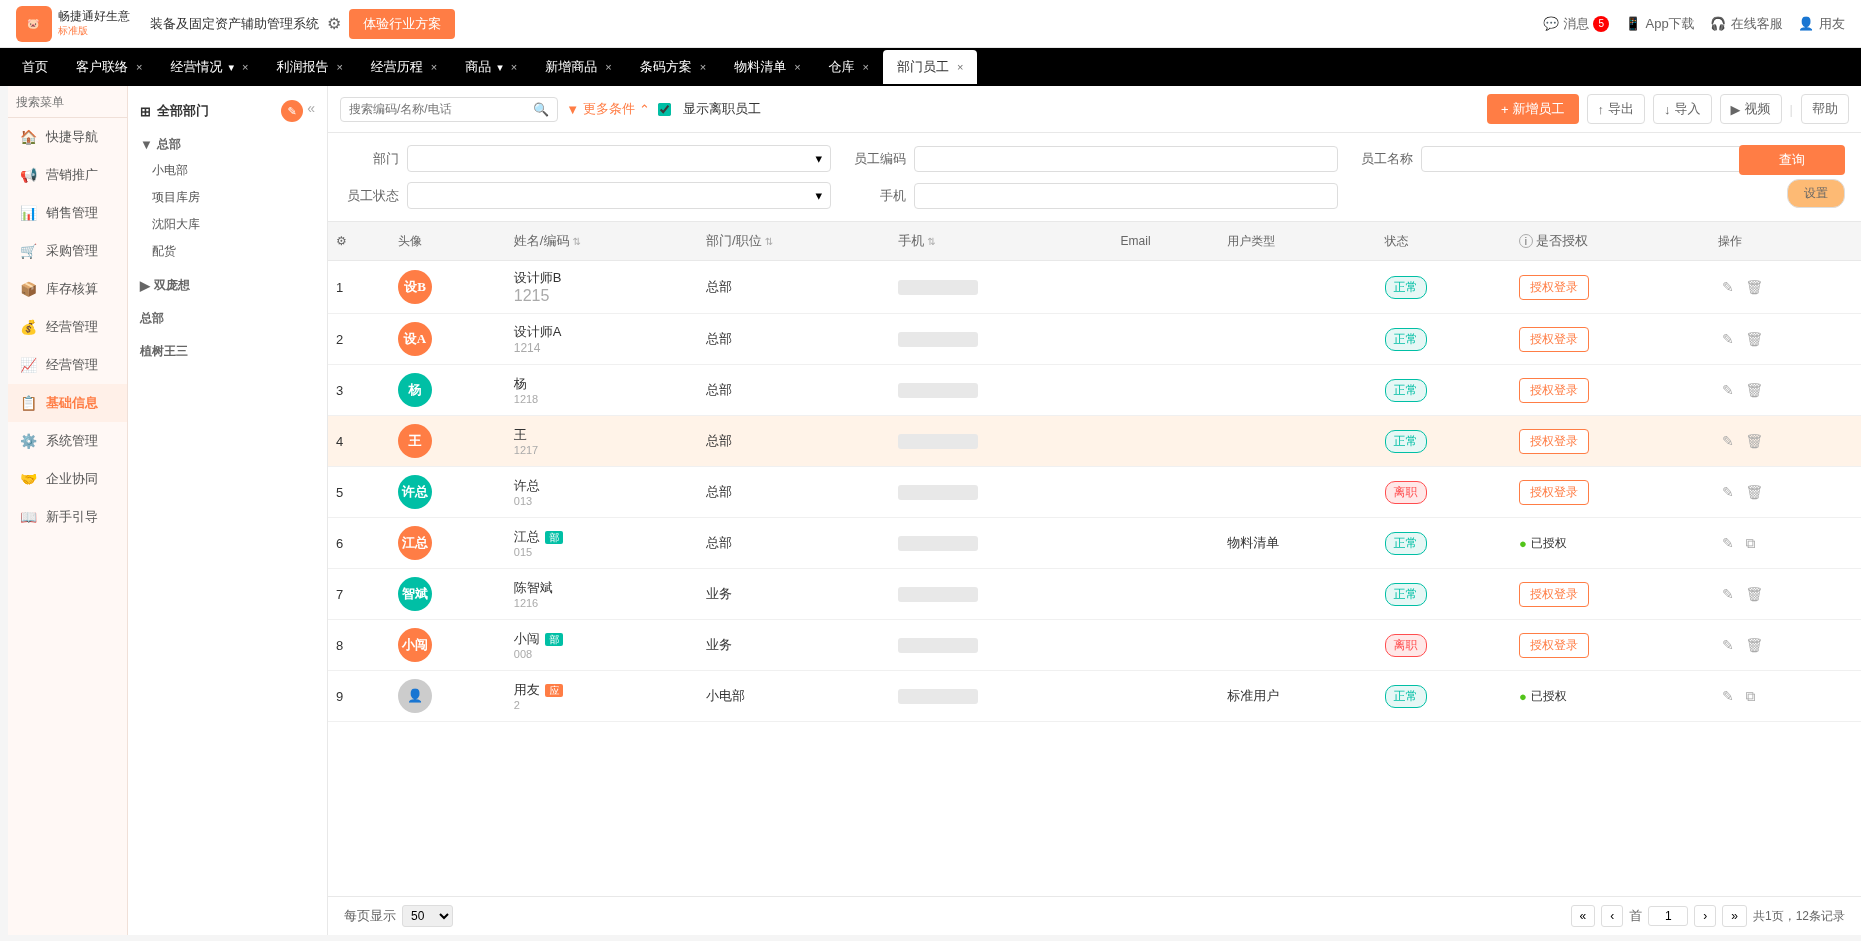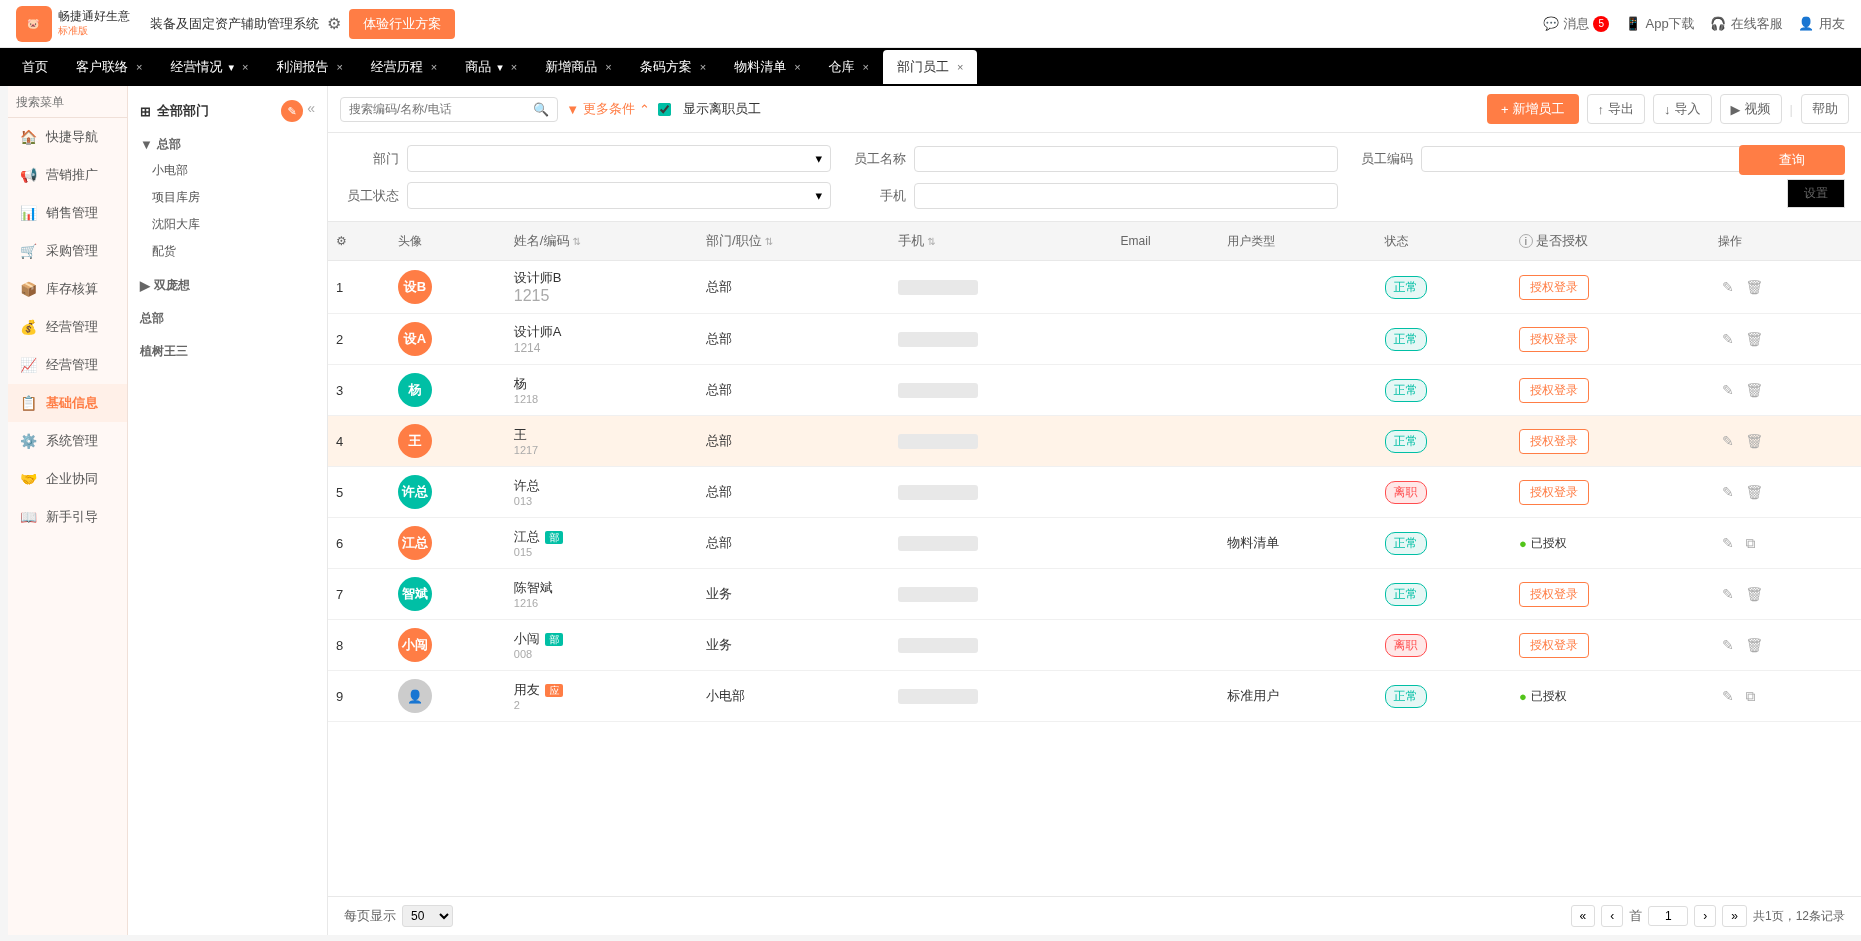--- a/index.html
+++ b/index.html
@@ -94,31 +94,31 @@
       background: white; padding: 12px 16px; border-bottom: 1px solid #e8e8e8;
       position: relative;
     }
     .search-form-grid { display: grid; grid-template-columns: 1fr 1fr 1fr; gap: 10px 20px; }
     .form-row { display: flex; align-items: center; gap: 8px; }
     .form-label { color: #666; white-space: nowrap; font-size: 13px; min-width: 55px; text-align: right; }
     .form-input { flex: 1; border: 1px solid #ddd; border-radius: 4px; padding: 5px 8px; font-size: 12px; outline: none; }
     .form-select { flex: 1; border: 1px solid #ddd; border-radius: 4px; padding: 5px 8px; font-size: 12px; outline: none; background: white; display: flex; align-items: center; justify-content: space-between; cursor: pointer; }
     .form-actions { position: absolute; right: 16px; top: 12px; display: flex; flex-direction: column; gap: 4px; }
     .btn-query { background: #ff7d45; color: white; border: none; padding: 6px 16px; border-radius: 4px; cursor: pointer; font-size: 13px; }
-    .btn-set { background: #000000; border: 1px solid #ddd; color: #666; padding: 5px 16px; border-radius: 0; cursor: pointer; font-size: 12px; margin-left: 48px; }
+    .btn-set { background: #fdba74; border: 1px solid #ddd; color: #666; padding: 5px 16px; border-radius: 12px; cursor: pointer; font-size: 12px; margin-left: 48px; }
     
     
     .table-container { flex: 1; overflow: auto; background: white; margin: 0; }
     table { width: 100%; border-collapse: collapse; }
     thead tr { background: #f5f5f5; }
     th { padding: 10px 8px; text-align: left; font-weight: normal; color: #666; font-size: 12px; border-bottom: 1px solid #e8e8e8; white-space: nowrap; }
     td { padding: 8px 8px; border-bottom: 1px solid #f0f0f0; font-size: 13px; color: #333; }
     tr.highlighted { background: #fff3e8; }
     
-    .avatar { width: 34px; height: 34px; border-radius: 50%; display: flex; align-items: center; justify-content: center; color: white; font-size: 13px; font-weight: bold; }
+    .avatar { width: 34px; height: 34px; border-radius: 50%; display: flex; align-items: center; justify-content: center; color: white; font-size: 13px; font-weight: bold; font-family: Liberation Serif, serif; }
     .avatar.orange { background: #ff7d45; }
     .avatar.teal { background: #00bfa5; }
     .avatar.gray { background: #ccc; }
     
     .status-badge { display: inline-block; padding: 2px 8px; border-radius: 10px; font-size: 12px; }
     .status-normal { background: #e6f7f5; color: #00bfa5; border: 1px solid #00bfa5; }
     .status-resigned { background: #ffe8e8; color: #ff4d4f; border: 1px solid #ff4d4f; }
     
     .auth-btn { border: 1px solid #ff7d45; color: #ff7d45; background: white; padding: 3px 10px; border-radius: 4px; cursor: pointer; font-size: 12px; }
     .authorized { color: #333; font-size: 12px; display: flex; align-items: center; gap: 4px; }
@@ -336,25 +336,25 @@
       <div class="search-form">
         <div class="search-form-grid">
           <div class="form-row">
             <span class="form-label">部门</span>
             <div class="form-select">
               <span></span>
               <span>▾</span>
             </div>
           </div>
           <div class="form-row">
-            <span class="form-label">员工名称</span>
+            <span class="form-label">员工编码</span>
             <input class="form-input" type="text" style="">
           </div>
           <div class="form-row">
-            <span class="form-label">员工编码</span>
+            <span class="form-label">员工名称</span>
             <input class="form-input" type="text" style="">
           </div>
           <div class="form-row">
             <span class="form-label">员工状态</span>
             <div class="form-select">
               <span></span>
               <span>▾</span>
             </div>
           </div>
           <div class="form-row">

